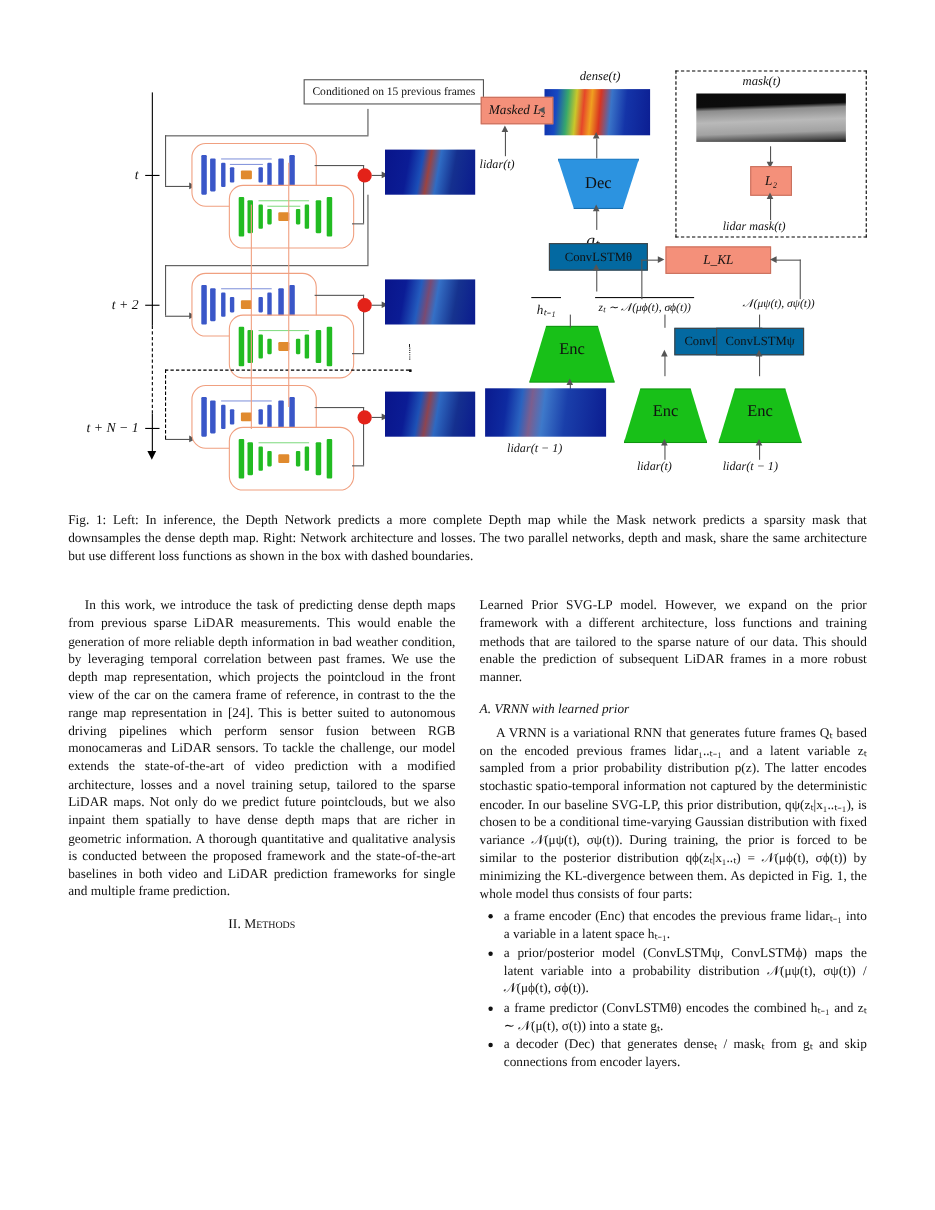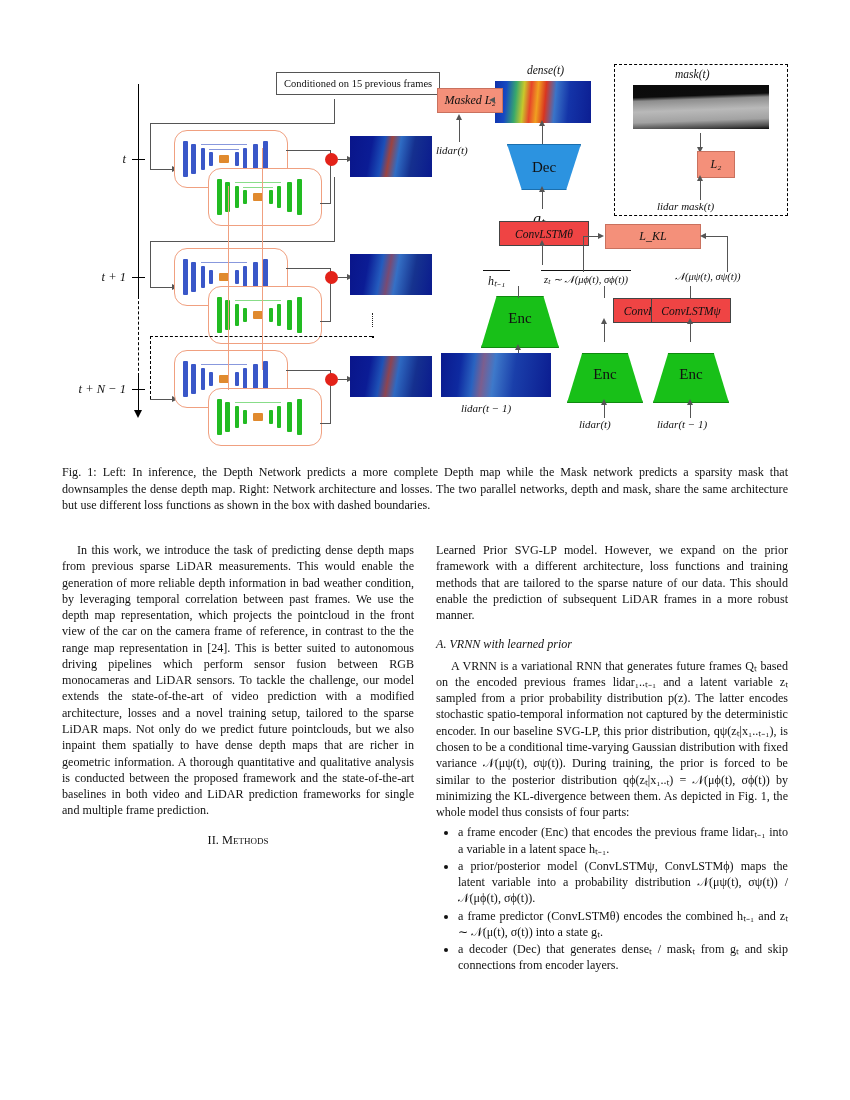--- a/index.html
+++ b/index.html
@@ -40,23 +40,23 @@
   .cond-box { position:absolute; border:1px solid #555; background:#fff; font-size:10.5px;
               font-style:normal; padding:5px 7px; white-space:nowrap; }
   .wire { position:absolute; background:#555; }
   .wire-o { position:absolute; background:#F0A080; }
   .dashbox { position:absolute; border:1px dashed #000; }
 
   
   .lossbox { position:absolute; background:#F4907A; border:1px solid #C9715E;
              display:flex; align-items:center; justify-content:center;
              font-style:italic; font-size:12px; }
-  .wbox { position:absolute; background:#ef4444; border:1px solid #444;
+  .wbox { position:absolute; background:#0369a1; border:1px solid #444;
           display:flex; align-items:center; justify-content:center;
-          font-style:italic; font-size:11.5px; white-space:nowrap; }
+          font-size:11.5px; white-space:nowrap; }
   .trap-dec { position:absolute; background:#2C93E0; border:1px solid #1B6FAE;
               clip-path:polygon(0% 0%, 100% 0%, 80% 100%, 20% 100%);
               display:flex; align-items:center; justify-content:center; }
   .trap-enc { position:absolute; background:#18C018; border:1px solid #0F8A0F;
               clip-path:polygon(20% 0%, 80% 0%, 100% 100%, 0% 100%);
               display:flex; align-items:flex-start; justify-content:center; }
   .trap-txt { font-style:normal; font-size:15px; color:#111; }
   .arr { position:absolute; background:#555; width:1px; }
   .arr-h { position:absolute; background:#555; height:1px; }
   .ah-up { position:absolute; width:0;height:0;border-left:3.5px solid transparent;
@@ -94,21 +94,21 @@
       <div class="tl-axis" style="top:26px;height:212px;"></div>
       <div class="tl-axis dash" style="top:238px;height:80px;"></div>
       <div class="tl-axis" style="top:318px;height:36px;"></div>
       <div class="arrowhead-dn" style="top:352px;"></div>
 
       <div class="tick" style="top:101px;"></div>
       <div class="tick" style="top:219px;"></div>
       <div class="tick" style="top:331px;"></div>
 
       <div class="tlabel" style="top:94px;">t</div>
-      <div class="tlabel" style="top:212px;">t + 1</div>
+      <div class="tlabel" style="top:212px;">t + 2</div>
       <div class="tlabel" style="top:324px;width:68px;left:-4px;">t + N − 1</div>
 
       <div class="cond-box" style="left:194px;top:14px;margin-left:20px;">Conditioned on 15 previous frames</div>
       <div class="wire" style="left:272px;top:41px;width:1px;height:24px;"></div>
       <div class="wire" style="left:88px;top:65px;width:185px;height:1px;"></div>
       <div class="wire" style="left:88px;top:65px;width:1px;height:46px;"></div>
       <div class="wire" style="left:88px;top:111px;width:24px;height:1px;"></div>
       <div class="ah-r" style="left:110px;top:107.5px;"></div>
 
       <div class="capsule" style="left:112px;top:72px;">
@@ -255,21 +255,21 @@
       <div class="ah-l" style="left:52px;top:38.5px;"></div>
       <div class="arr" style="left:22px;top:62px;height:22px;"></div>
       <div class="ah-up" style="left:18.5px;top:56px;"></div>
       <div class="lbl" style="left:-1px;top:86px;font-size:11px;">lidar(t)</div>
 
       <div class="lbl" style="left:238px;top:10px;font-size:11.5px;">mask(t)</div>
       <div class="depthmap" style="left:196px;top:27px;width:136px;height:44px;
            background:linear-gradient(178deg,#0b0b0b 0%,#0c0c0c 26%,#8d8d8d 34%,#b9b9b9 56%,#a2a2a2 78%,#4a4a4a 93%,#0d0d0d 100%);"></div>
       <div class="arr" style="left:263px;top:75px;height:16px;"></div>
       <div class="ah-dn" style="left:259.5px;top:89px;"></div>
-      <div class="lossbox" style="left:260px;top:93px;width:36px;height:25px;">L₂</div>
+      <div class="lossbox" style="left:245px;top:93px;width:36px;height:25px;">L₂</div>
       <div class="arr" style="left:263px;top:122px;height:20px;"></div>
       <div class="ah-up" style="left:259.5px;top:117px;"></div>
       <div class="lbl" style="left:220px;top:142px;font-size:11px;">lidar mask(t)</div>
 
       <div class="arr" style="left:105px;top:68px;height:18px;"></div>
       <div class="ah-up" style="left:101.5px;top:62px;"></div>
       <div class="trap-dec" style="left:70px;top:86px;width:72px;height:44px;">
         <span class="trap-txt">Dec</span>
       </div>
       <div class="arr" style="left:105px;top:133px;height:18px;"></div>

